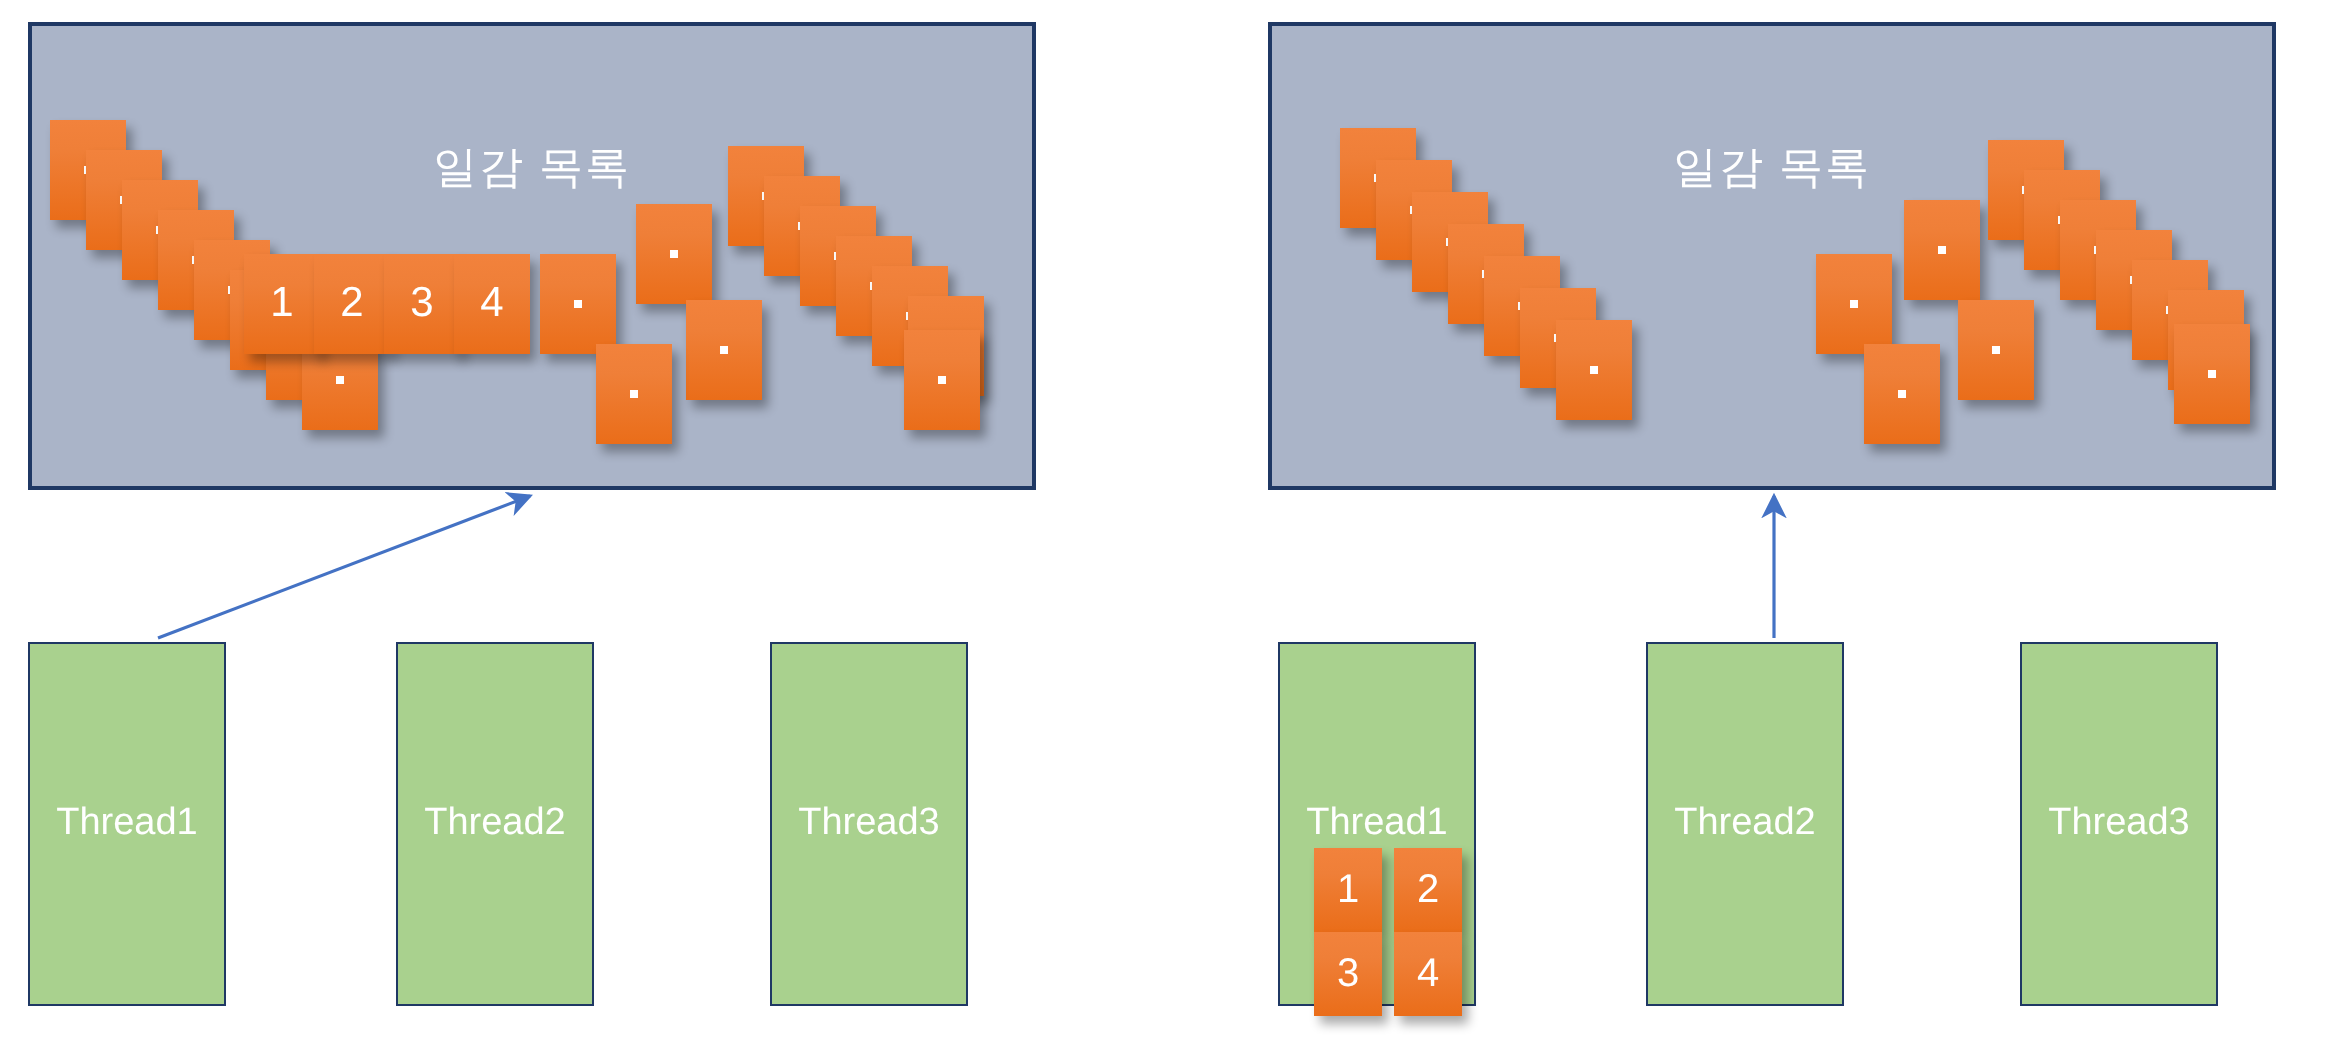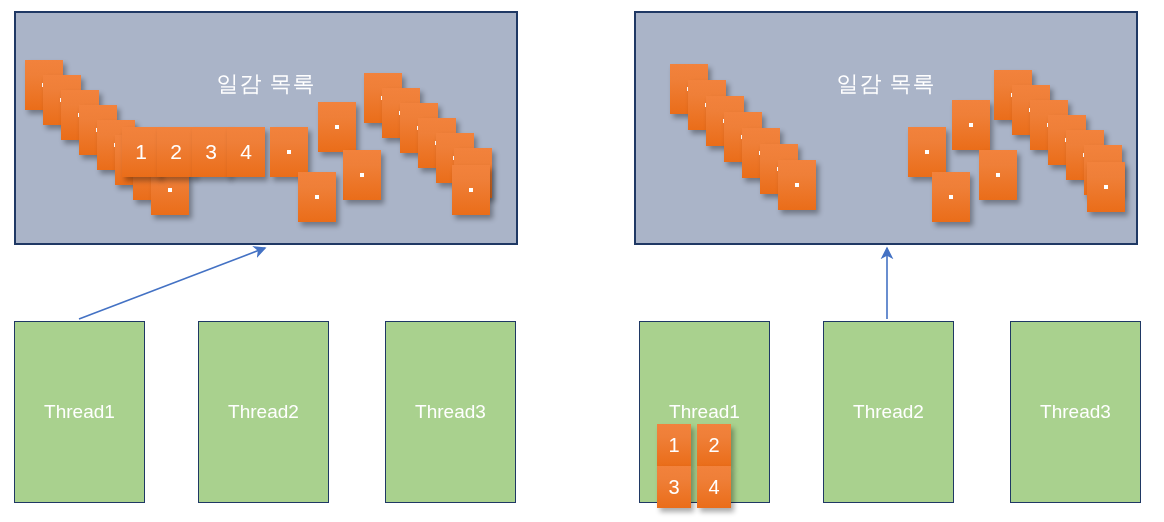--- a/index.html
+++ b/index.html
@@ -67,21 +67,21 @@
   .card.mini {
     width: 34px;
     height: 42px;
     line-height: 42px;
     font-size: 20px;
   }
 
   
   .thread {
     position: absolute;
-    width: 131px;
+    width: 99px;
     height: 182px;
     background: #a9d18e;
     border: 1.5px solid #1f3864;
     box-sizing: border-box;
   }
   .thread-label {
     position: absolute;
     left: 0;
     width: 100%;
     top: 78px;

